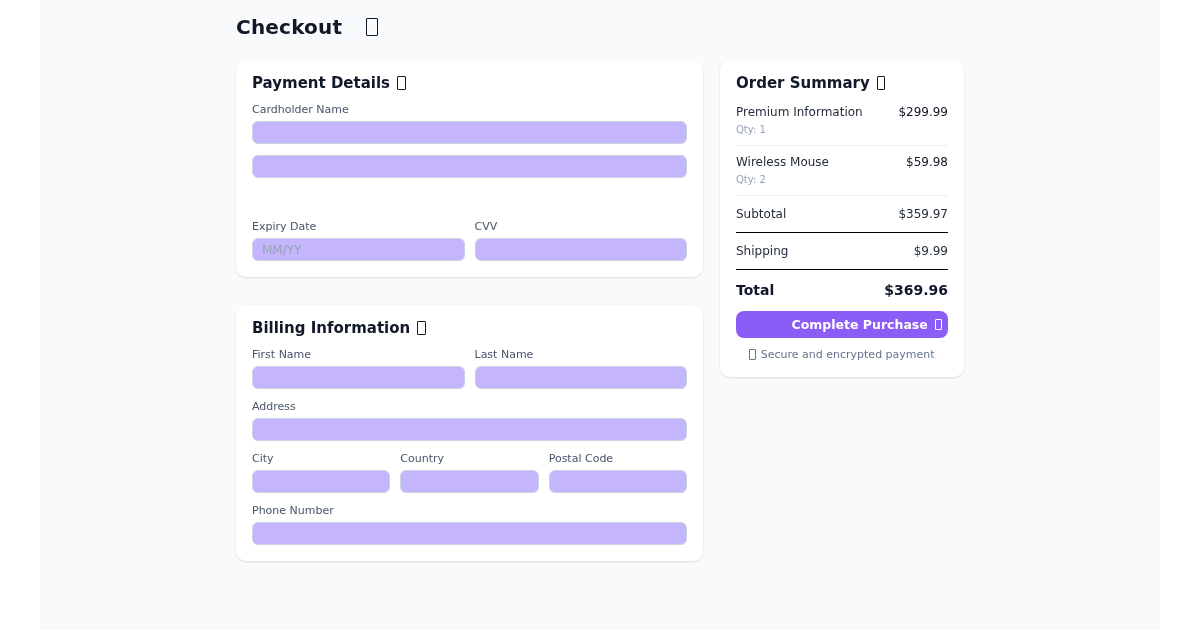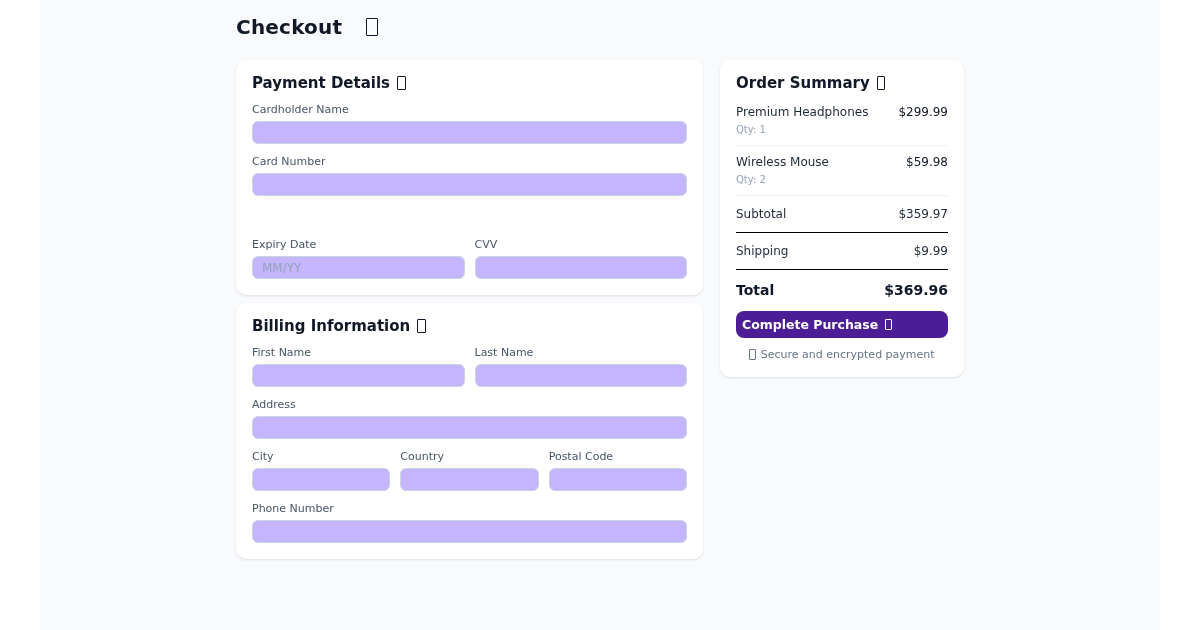--- a/index.html
+++ b/index.html
@@ -20,21 +20,21 @@
   .content { width: 728px; margin: 0 auto; padding-top: 15px; }
 
   .page-title {
     margin: 0 0 21px 0;
     font-size: 20px; font-weight: bold; color: #111827;
     letter-spacing: 0.2px;
     display: flex; align-items: center; gap: 24px;
   }
 
   .columns { display: flex; gap: 17px; align-items: flex-start; }
-  .left-col { width: 467px; display: flex; flex-direction: column; gap: 8px; }
+  .left-col { width: 467px; display: flex; flex-direction: column; gap: 28px; }
   .right-col { width: 244px; }
 
   .card {
     background: #ffffff; border-radius: 10px;
     box-shadow: 0 1px 3px rgba(15,23,42,0.07), 0 1px 2px rgba(15,23,42,0.05);
     padding: 14px 16px 16px 16px;
   }
   .card-heading {
     margin: 0 0 11px 0;
     font-size: 15px; font-weight: bold; color: #111827;
@@ -67,25 +67,25 @@
     display: flex; justify-content: space-between; align-items: baseline;
     font-size: 12px; color: #1f2937; padding: 11px 0; border-bottom: 1px solid #000000;
   }
   .totalrow {
     display: flex; justify-content: space-between; align-items: baseline;
     font-size: 14px; font-weight: bold; color: #0f172a; padding: 12px 0 11px 0;
   }
 
   .purchase-btn {
     width: 100%; height: 27px; margin-top: 2px;
-    background: #4c1d95; color: #ffffff;
+    background: #8b5cf6; color: #ffffff;
     border: none; border-radius: 8px;
     font-size: 12.5px; font-weight: bold;
     font-family: "DejaVu Sans", "Liberation Sans", sans-serif;
-    display: flex; align-items: center; justify-content: flex-start; gap: 7px;
+    display: flex; align-items: center; justify-content: flex-end; gap: 7px;
     cursor: pointer;
   }
   .secure-note {
     margin-top: 10px;
     display: flex; align-items: center; justify-content: center; gap: 5px;
     font-size: 11px; color: #64748b;
   }
 
   
   .tofu {
@@ -118,21 +118,20 @@
               <span>Payment Details</span>
               <span class="tofu"></span>
             </h2>
 
             <div class="field">
               <label>Cardholder Name</label>
               <input type="text" value="" style="">
             </div>
 
             <div class="field">
-              <label>Card Number</label>
               <input type="text" value="" style="">
             </div>
 
             <div class="frow">
               <div class="field">
                 <label>Expiry Date</label>
                 <input type="text" placeholder="MM/YY" style="">
               </div>
               <div class="field">
                 <label>CVV</label>
@@ -188,21 +187,21 @@
 
         <div class="right-col">
           <div class="card">
             <h2 class="card-heading">
               <span>Order Summary</span>
               <span class="tofu"></span>
             </h2>
 
             <div class="item">
               <div class="item-top">
-                <span>Premium Headphones</span>
+                <span>Premium Information</span>
                 <span class="item-price">$299.99</span>
               </div>
               <div class="item-qty">Qty: 1</div>
             </div>
 
             <div class="item">
               <div class="item-top">
                 <span>Wireless Mouse</span>
                 <span class="item-price">$59.98</span>
               </div>

